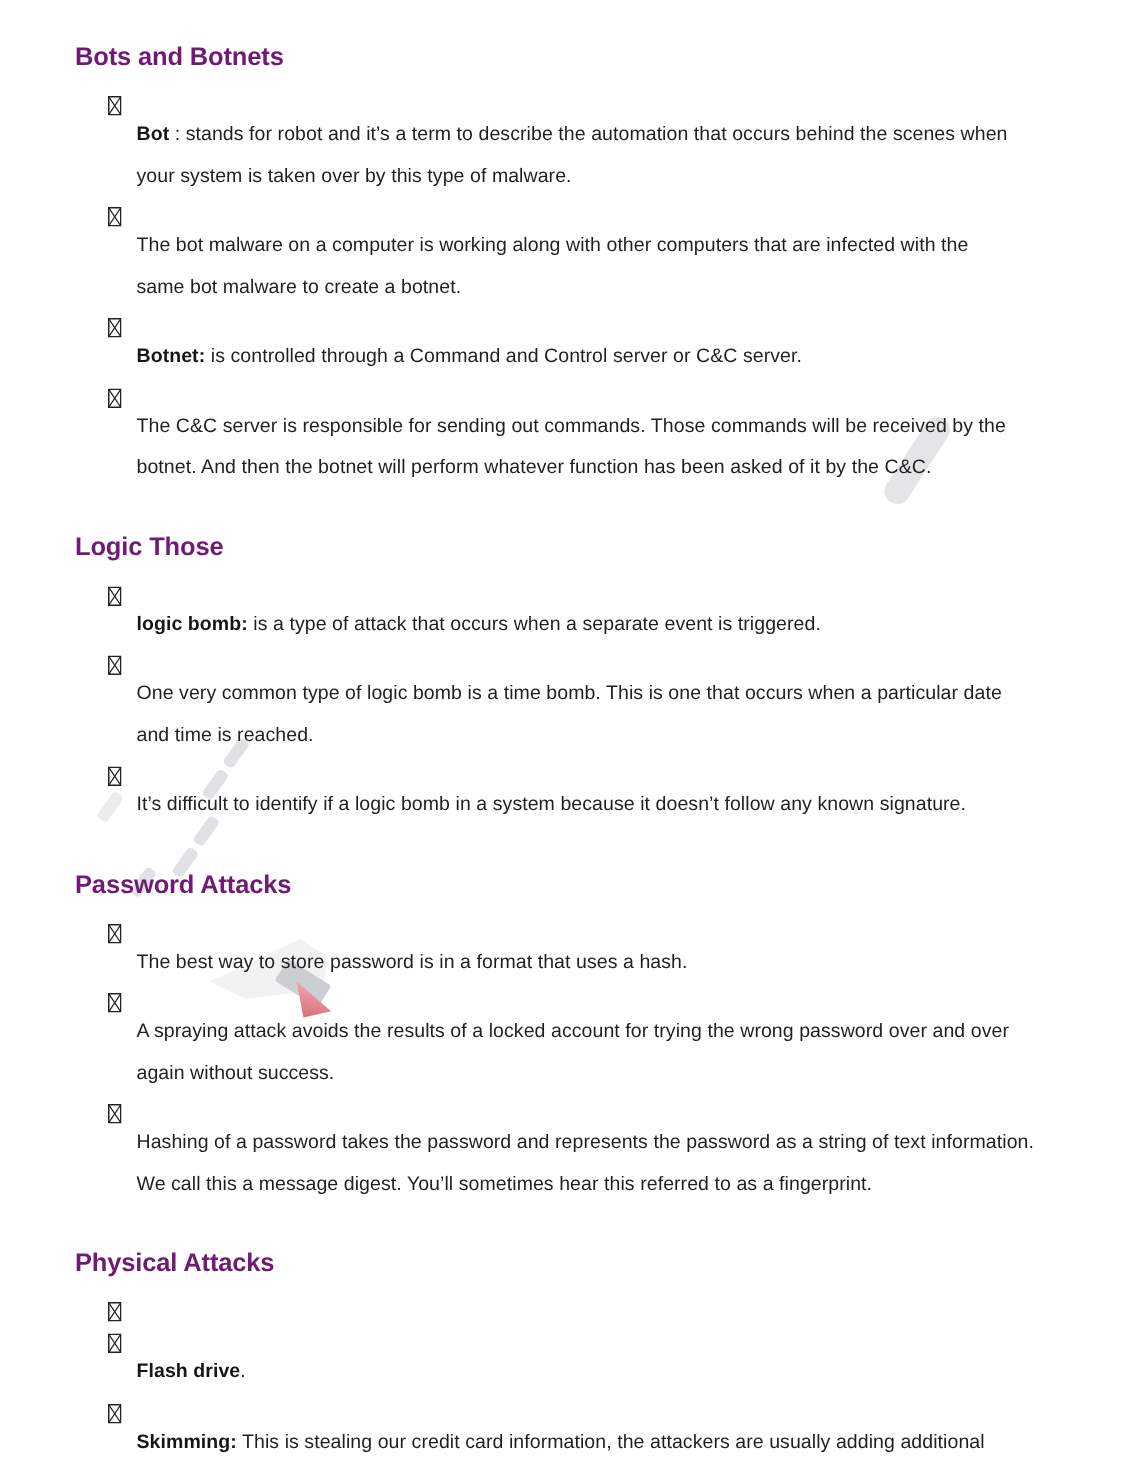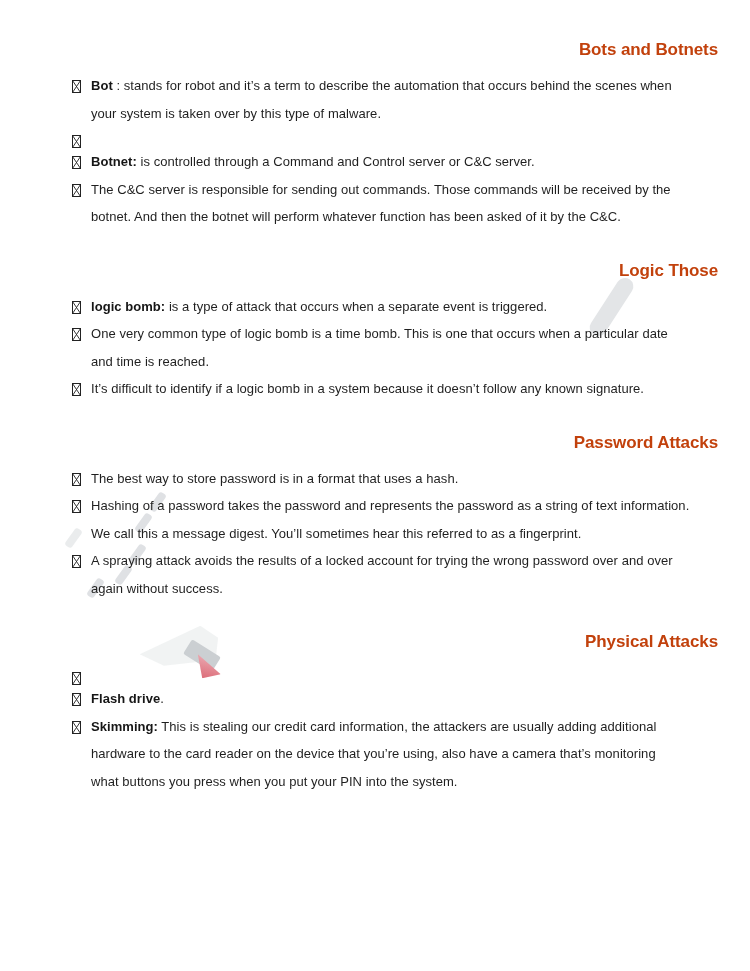--- a/index.html
+++ b/index.html
@@ -47,33 +47,33 @@
     width: 30px; height: 19px; transform: rotate(32deg);
     clip-path: polygon(0% 5%, 100% 30%, 55% 100%);
   }
 
   
   .content {
     position: absolute; left: 50px; top: 28px; width: 680px; z-index: 1;
   }
   section + section { margin-top: 30px; }
   h2 {
-    margin: 12px; padding: 0;
+    margin: 0; padding: 0;
     font-size: 17px; line-height: 20px; font-weight: bold;
-    color: #c2410c; letter-spacing: -0.1px; text-align: right;
+    color: #701a75; letter-spacing: -0.1px;
   }
   ul {
     list-style: none; margin: 8px 0 0 0; padding: 0 0 0 22px;
   }
   li {
     display: flex; align-items: flex-start; gap: 10px;
     font-size: 13px; line-height: 27.5px; letter-spacing: 0.05px;
   }
   li .glyph { flex: 0 0 auto; margin-top: 8px; display: block; }
-  li .txt { white-space: pre-line; }
+  li .txt { white-space: pre-line; margin-top: 19px; }
   li .txt b { font-weight: bold; color: #161616; }
 </style>
 </head>
 <body>
 
 <div class="page">
 
   <div class="artifacts">
     <div class="stripe" style="background: rgb(227, 229, 231);"></div>
     <div class="dash d1" style="background: rgb(217, 220, 223);"></div>
@@ -100,20 +100,22 @@
     <span class="txt"><b>Bot</b><span class="rest"> : stands for robot and it’s a term to describe the automation that occurs behind the scenes when
 your system is taken over by this type of malware.</span></span>
   </li>
 
   <li>
     <svg class="glyph" width="9" height="13" viewBox="0 0 9 13">
       <rect x="0.5" y="0.5" width="8" height="12" fill="none" stroke="#222222" stroke-width="1"></rect>
       <line x1="0.5" y1="0.5" x2="8.5" y2="12.5" stroke="#222222" stroke-width="0.9"></line>
       <line x1="8.5" y1="0.5" x2="0.5" y2="12.5" stroke="#222222" stroke-width="0.9"></line>
     </svg>
+    <span class="txt"><span class="rest">The bot malware on a computer is working along with other computers that are infected with the
+same bot malware to create a botnet.</span></span>
   </li>
 
   <li>
     <svg class="glyph" width="9" height="13" viewBox="0 0 9 13">
       <rect x="0.5" y="0.5" width="8" height="12" fill="none" stroke="#222222" stroke-width="1"></rect>
       <line x1="0.5" y1="0.5" x2="8.5" y2="12.5" stroke="#222222" stroke-width="0.9"></line>
       <line x1="8.5" y1="0.5" x2="0.5" y2="12.5" stroke="#222222" stroke-width="0.9"></line>
     </svg>
     <span class="txt"><b>Botnet:</b><span class="rest"> is controlled through a Command and Control server or C&amp;C server.</span></span>
   </li>
@@ -175,32 +177,32 @@
     </svg>
     <span class="txt"><span class="rest">The best way to store password is in a format that uses a hash.</span></span>
   </li>
 
   <li>
     <svg class="glyph" width="9" height="13" viewBox="0 0 9 13">
       <rect x="0.5" y="0.5" width="8" height="12" fill="none" stroke="#222222" stroke-width="1"></rect>
       <line x1="0.5" y1="0.5" x2="8.5" y2="12.5" stroke="#222222" stroke-width="0.9"></line>
       <line x1="8.5" y1="0.5" x2="0.5" y2="12.5" stroke="#222222" stroke-width="0.9"></line>
     </svg>
+    <span class="txt"><span class="rest">A spraying attack avoids the results of a locked account for trying the wrong password over and over
+again without success.</span></span>
+  </li>
+
+  <li>
+    <svg class="glyph" width="9" height="13" viewBox="0 0 9 13">
+      <rect x="0.5" y="0.5" width="8" height="12" fill="none" stroke="#222222" stroke-width="1"></rect>
+      <line x1="0.5" y1="0.5" x2="8.5" y2="12.5" stroke="#222222" stroke-width="0.9"></line>
+      <line x1="8.5" y1="0.5" x2="0.5" y2="12.5" stroke="#222222" stroke-width="0.9"></line>
+    </svg>
     <span class="txt"><span class="rest">Hashing of a password takes the password and represents the password as a string of text information.
 We call this a message digest. You’ll sometimes hear this referred to as a fingerprint.</span></span>
-  </li>
-
-  <li>
-    <svg class="glyph" width="9" height="13" viewBox="0 0 9 13">
-      <rect x="0.5" y="0.5" width="8" height="12" fill="none" stroke="#222222" stroke-width="1"></rect>
-      <line x1="0.5" y1="0.5" x2="8.5" y2="12.5" stroke="#222222" stroke-width="0.9"></line>
-      <line x1="8.5" y1="0.5" x2="0.5" y2="12.5" stroke="#222222" stroke-width="0.9"></line>
-    </svg>
-    <span class="txt"><span class="rest">A spraying attack avoids the results of a locked account for trying the wrong password over and over
-again without success.</span></span>
   </li>
 </ul>
   </section>
 
   <section>
     <h2>Physical Attacks</h2>
     <ul>
   <li>
     <svg class="glyph" width="9" height="13" viewBox="0 0 9 13">
       <rect x="0.5" y="0.5" width="8" height="12" fill="none" stroke="#222222" stroke-width="1"></rect>

